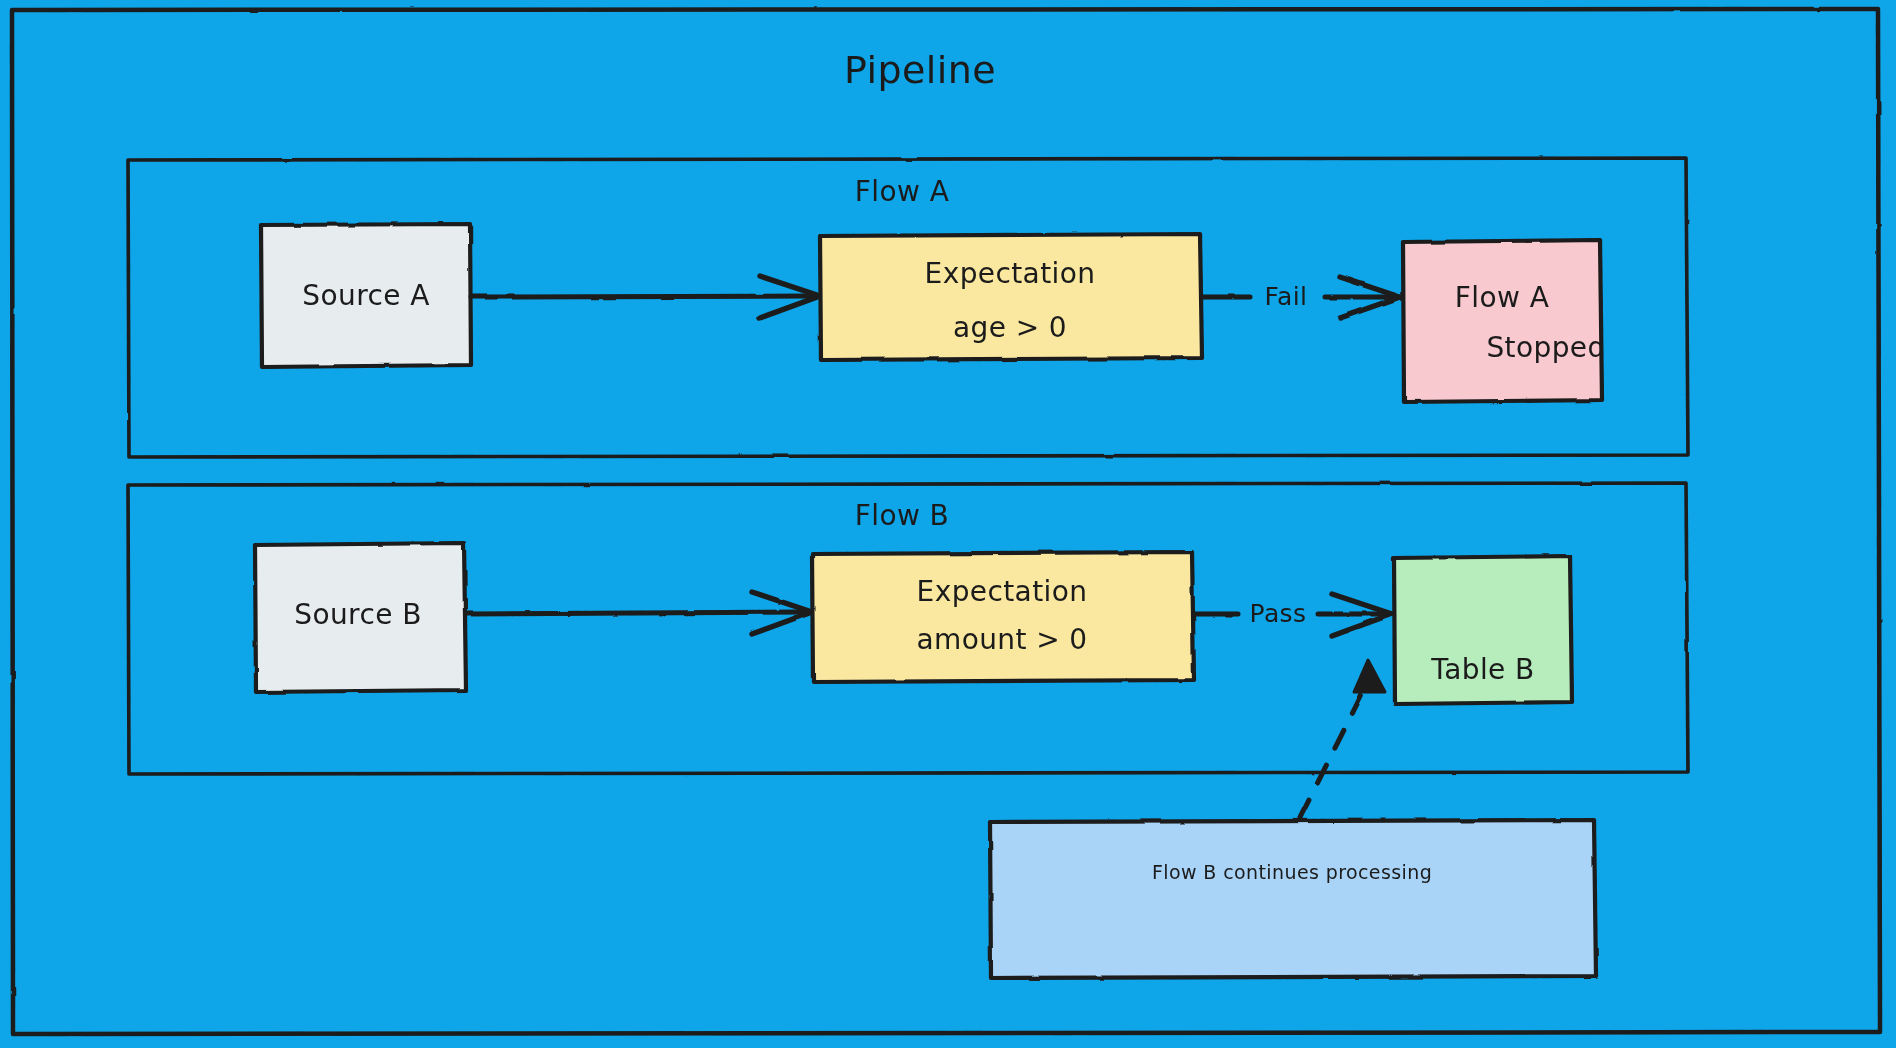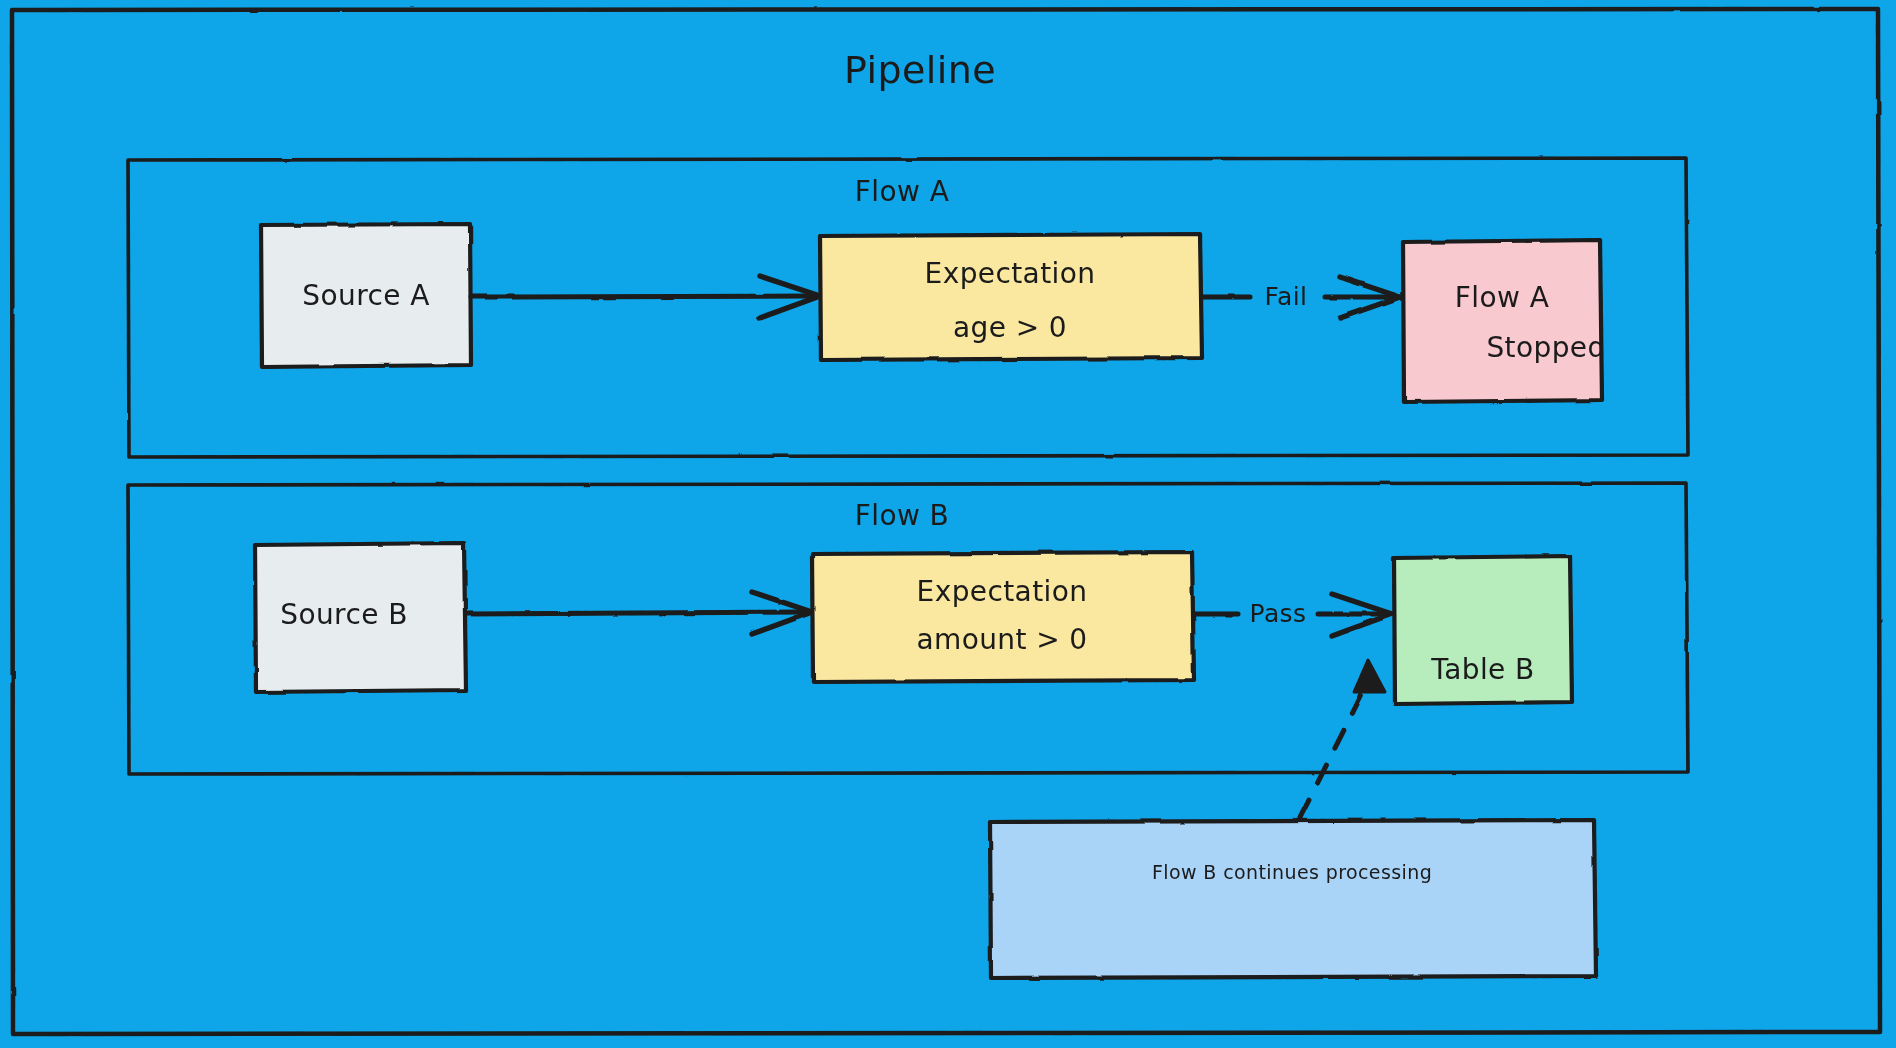--- a/index.html
+++ b/index.html
@@ -137,21 +137,21 @@
   <div class="lbl node-lbl center-abs" style="left:366px; top:296px;">Source A</div>
 
   <div class="lbl node-lbl center-abs" style="left:1010px; top:274px;">Expectation</div>
   <div class="lbl node-lbl center-abs" style="left:1010px; top:328px;">age &gt; 0</div>
 
   <div class="lbl edge-lbl center-abs" style="left:1286px; top:297px;">Fail</div>
 
   <div class="lbl node-lbl center-abs" style="left:1502px; top:298px;">Flow A</div>
   <div class="lbl node-lbl center-abs" style="left:1502px; top:348px;margin-left:44px;">Stopped</div>
 
-  <div class="lbl node-lbl center-abs" style="left:344px; top:615px;text-align:center;">Source B</div>
+  <div class="lbl node-lbl center-abs" style="left:358px; top:615px;text-align:center;">Source B</div>
 
   <div class="lbl node-lbl center-abs" style="left:1002px; top:592px;">Expectation</div>
   <div class="lbl node-lbl center-abs" style="left:1002px; top:640px;">amount &gt; 0</div>
 
   <div class="lbl edge-lbl center-abs" style="left:1278px; top:614px;text-align:right;">Pass</div>
 
   <div class="lbl node-lbl center-abs" style="left:1483px; top:630px;margin-top:40px;">Table B</div>
 
   <div class="lbl note-lbl center-abs" style="left:1292px; top:873px;">Flow B continues processing</div>
 

